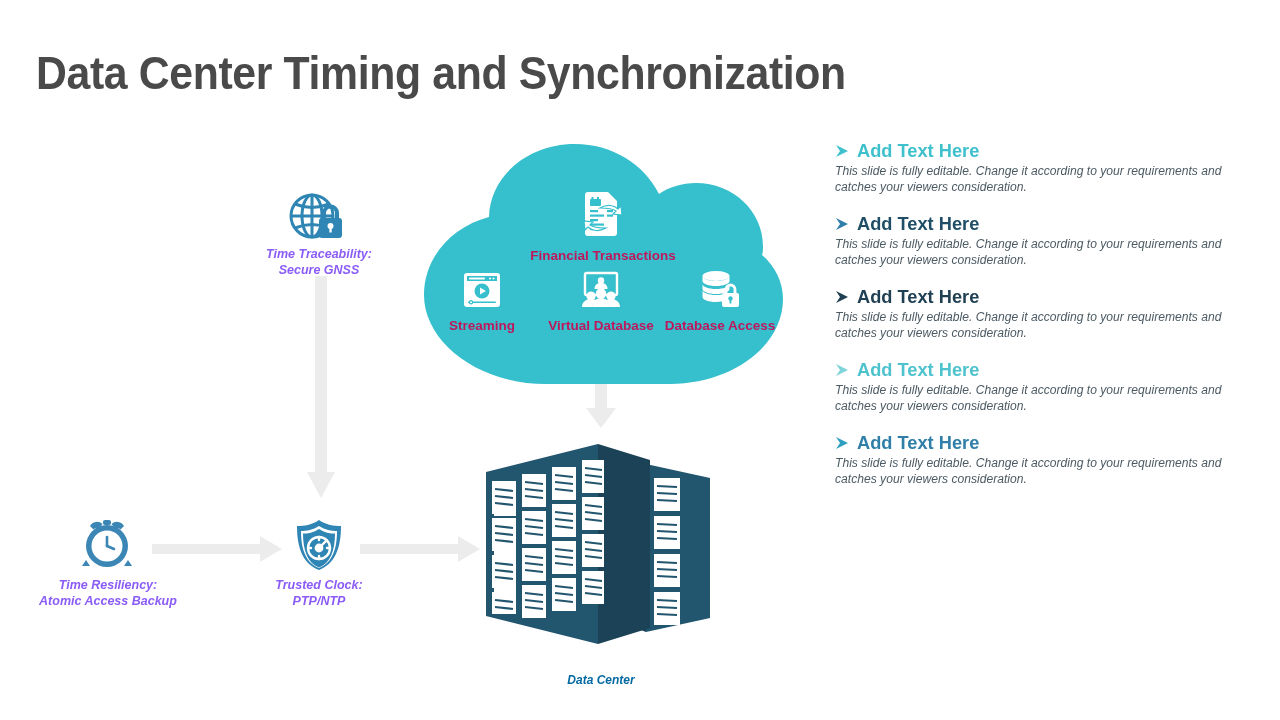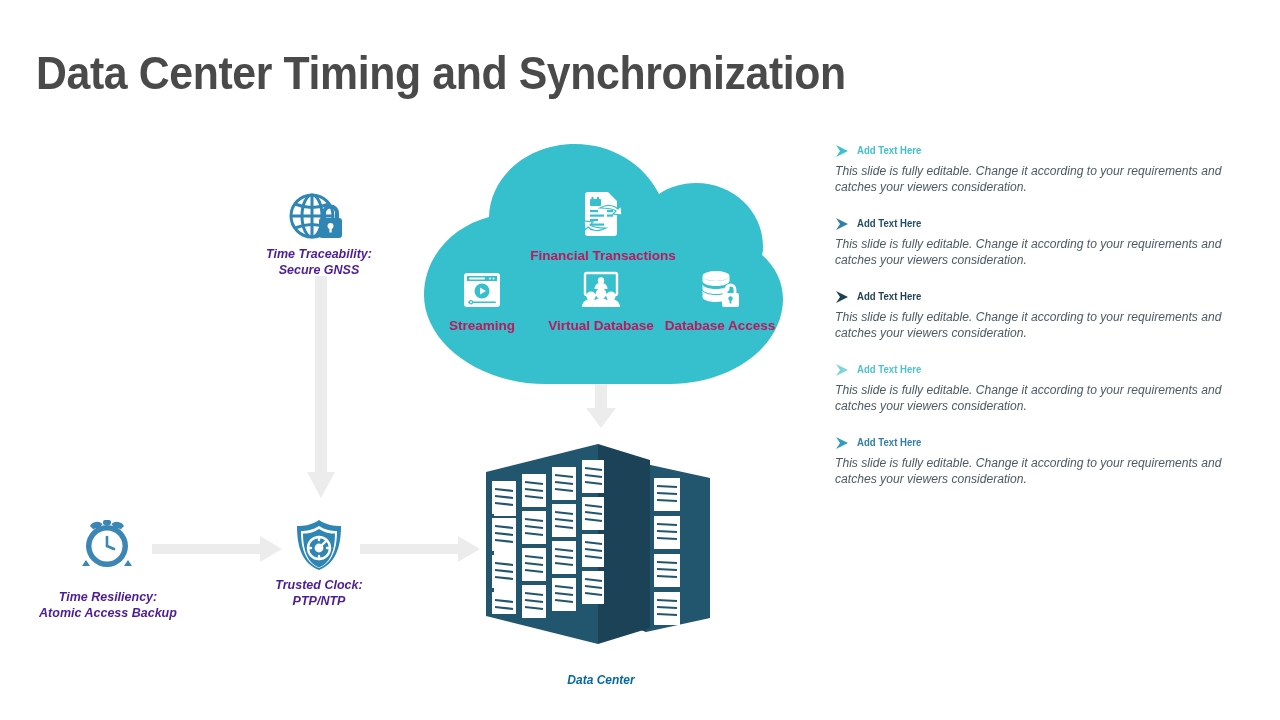--- a/index.html
+++ b/index.html
@@ -31,48 +31,48 @@
 
   #ci-financial{left:50px;top:55px;width:270px;}
   #ci-streaming{left:4px;top:135px;width:120px;}
   #ci-meetings{left:103px;top:135px;width:160px;}
   #ci-database{left:232px;top:133px;width:140px;}
 
   
   .node-label{
     position:absolute;text-align:center;
     font-family:"Liberation Sans",sans-serif;
-    font-size:12.5px;font-weight:bold;font-style:italic;color:#4c1d95;
+    font-size:12.5px;font-weight:bold;font-style:italic;color:#8b5cf6;
     line-height:15.5px;white-space:nowrap;
   }
   .node-label span{display:block;}
 
   #lbl-gnss{left:219px;top:247px;width:200px;}
-  #lbl-resiliency{left:8px;top:578px;width:200px;margin-top:12px;}
+  #lbl-resiliency{left:8px;top:578px;width:200px;}
   #lbl-trusted{left:219px;top:578px;width:200px;}
   #lbl-datacenter{
     left:501px;top:673px;width:200px;
     font-size:12px;font-weight:bold;font-style:italic;color:#0369a1;
   }
 
   
   #icon-gnss{position:absolute;left:288px;top:192px;}
   #icon-clock{position:absolute;left:78px;top:518px;}
   #icon-shield{position:absolute;left:293px;top:518px;}
   #icon-datacenter{position:absolute;left:478px;top:432px;}
 
   
   .arrow{position:absolute;}
 
   
   #bullets{position:absolute;left:835px;top:142px;width:412px;}
   .bullet-block{margin-bottom:18px;}
   .bullet-head{
     display:flex;align-items:center;gap:0px;
-    font-size:10px;font-weight:bold;line-height:18px;
+    font-size:19px;font-weight:bold;line-height:18px;
     margin-bottom:4px;
   }
   .bullet-head .arrowhead{
     width:22px;flex:0 0 22px;display:inline-block;line-height:0;
   }
   .bullet-head .htext{transform:scaleX(0.96);transform-origin:left center;white-space:nowrap;}
   .bullet-body{
     font-size:12.3px;font-style:italic;color:#4c5a63;
     line-height:15.5px;padding-left:0px;width:404px;
     transform:scaleX(0.985);transform-origin:left top;

